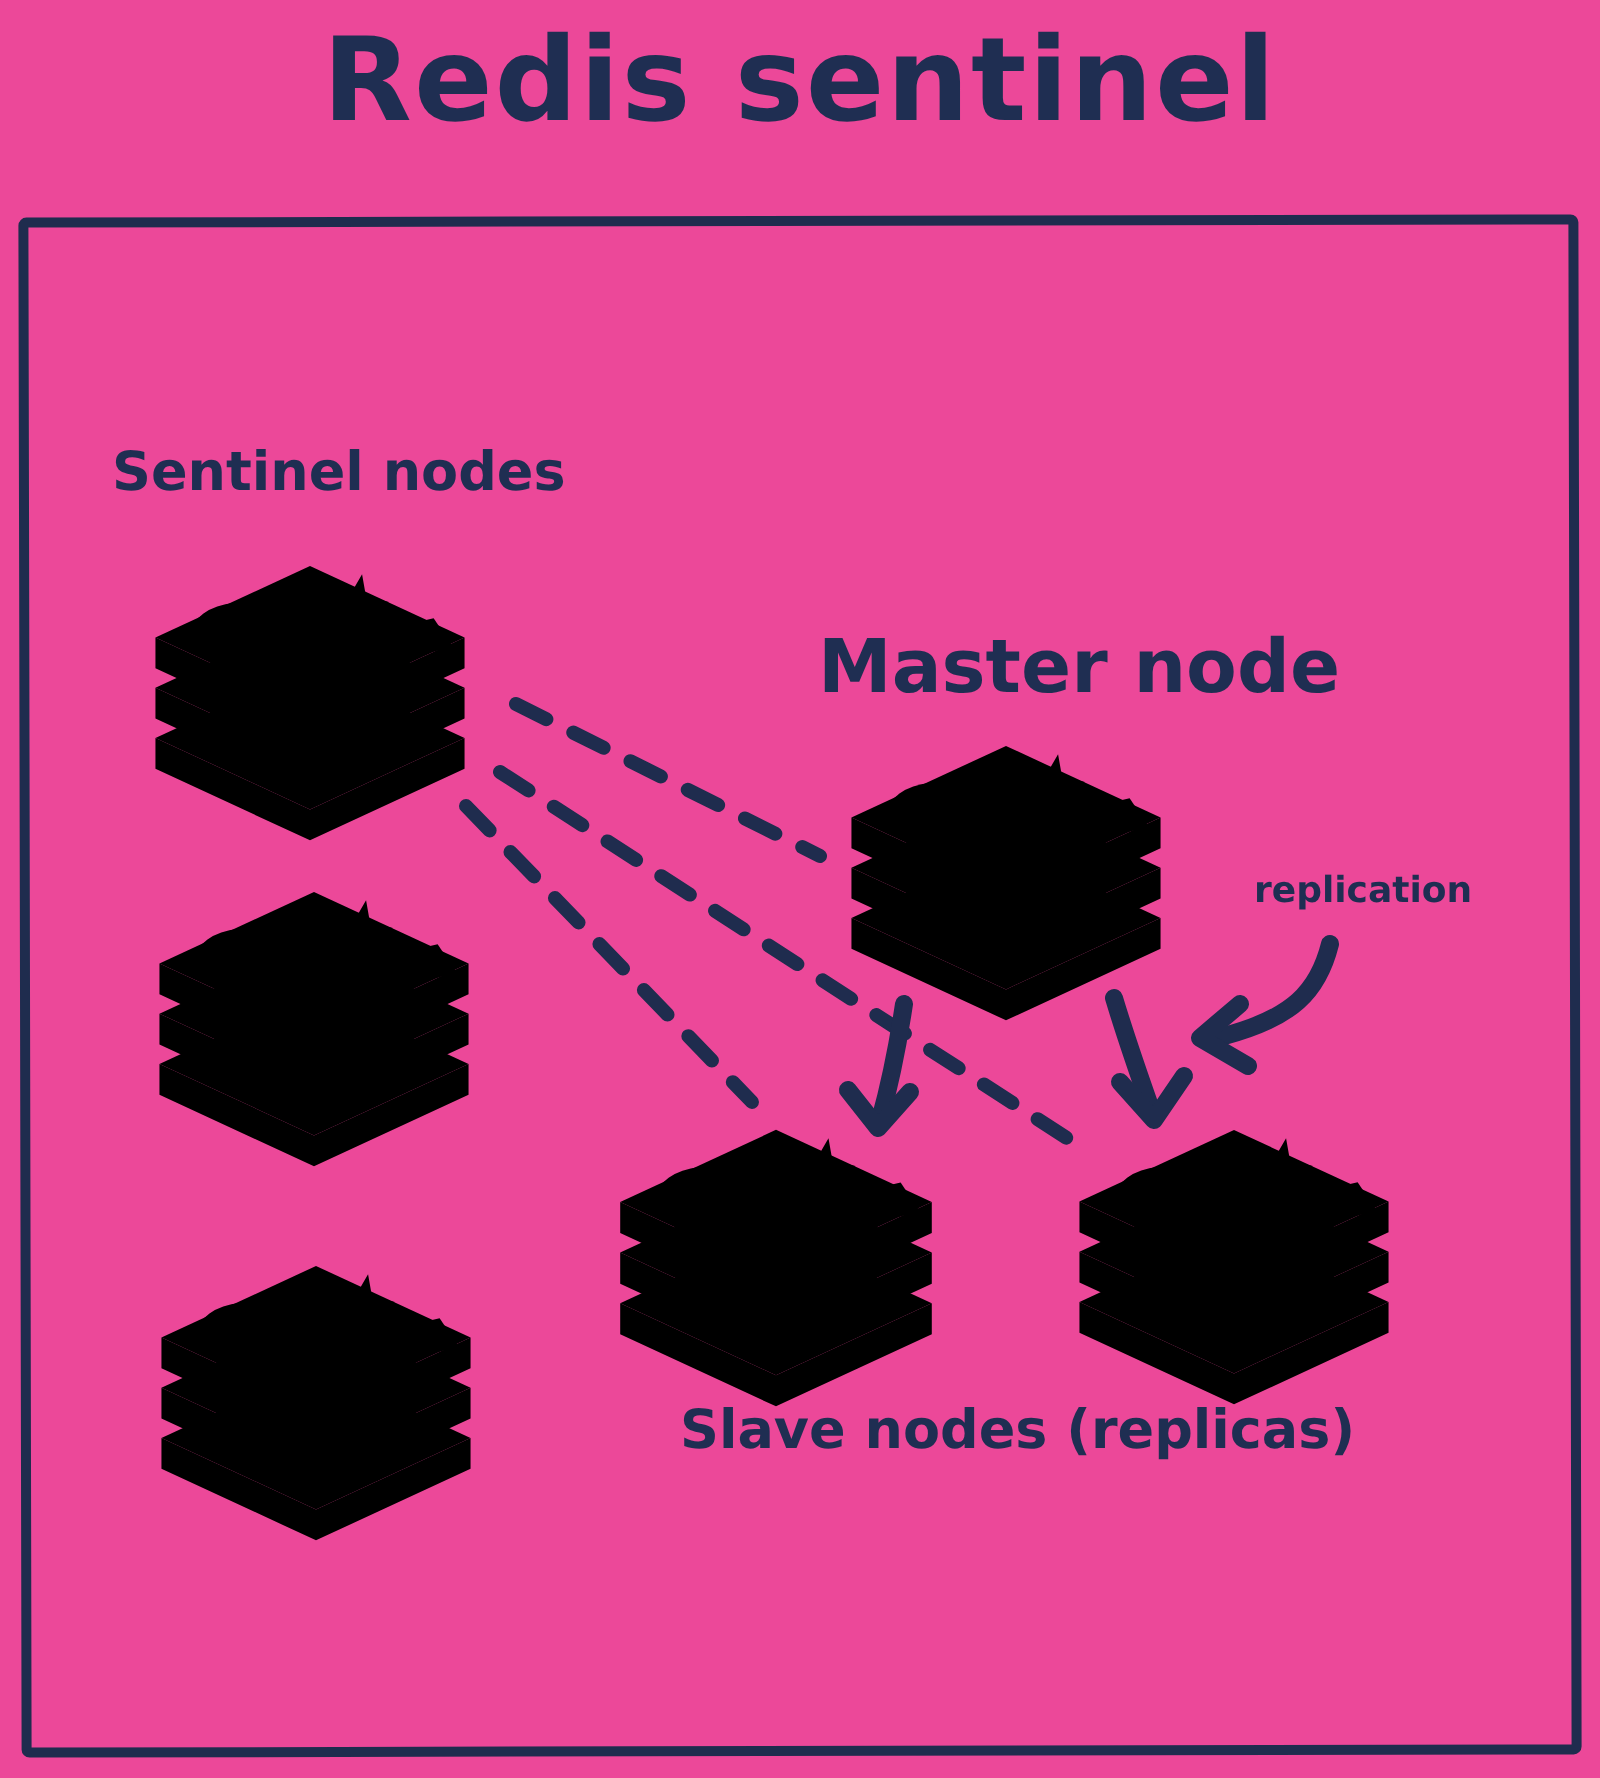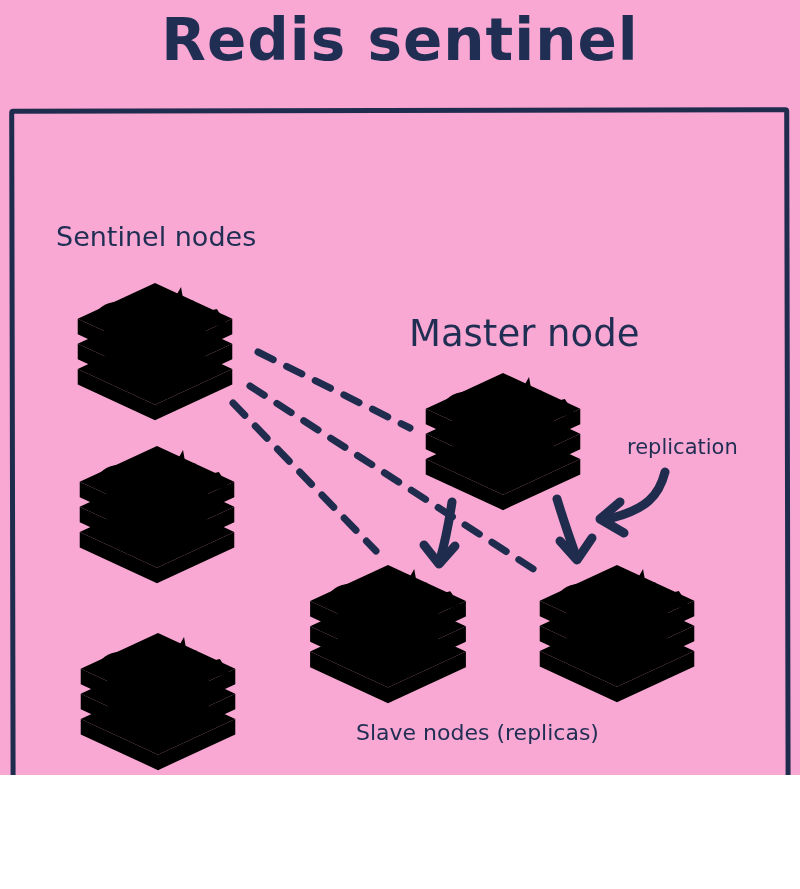--- a/index.html
+++ b/index.html
@@ -1,37 +1,37 @@
 <!DOCTYPE html>
 <html style="--navy-text: #1f2e52; --outline: #1f2c4e; --white: #ffffff; --sentinel-body: #564a4b; --sentinel-top: #5e5254; --sentinel-dark: #453a3c; --master-body: #cc352d; --master-top: #d8473c; --master-dark: #a82b26; --slave-body: #d2982f; --slave-top: #dba43e; --slave-dark: #b07f28;"><head>
 <meta charset="utf-8">
 <style>
   html,body{margin:0;padding:0;background:#ffffff;}
   #canvas{
-    position:relative;width:800px;height:775px;overflow:hidden;
+    position:relative;width:800px;height:889px;overflow:hidden;
     font-family:"DejaVu Sans","Liberation Sans",sans-serif;
-    background:#f9a8d4;
+    background:#ec4899;
   }
   #main-title{
     position:absolute;left:0;top:6px;width:100%;text-align:center;
     font-size:58px;font-weight:bold;color:var(--navy-text);
     letter-spacing:1px;
   }
   #outer-box{
     position:absolute;left:10px;top:108px;width:770px;height:760px;
     border:5px solid var(--outline);border-radius:4px;
     transform:rotate(-0.12deg);
   }
   .diagram-label{
-    position:absolute;font-weight:normal;color:var(--navy-text);white-space:nowrap;
+    position:absolute;font-weight:bold;color:var(--navy-text);white-space:nowrap;
   }
   #label-sentinel{left:56px;top:221px;font-size:27px;}
   #label-master{left:409px;top:312px;font-size:37px;}
-  #label-replication{left:627px;top:435px;font-size:21px;}
-  #label-slaves{left:340px;top:720px;font-size:22px;margin-left:16px;}
+  #label-replication{left:627px;top:435px;font-size:18px;}
+  #label-slaves{left:340px;top:700px;font-size:27px;}
   #edge-layer{position:absolute;left:0;top:0;}
   .node{position:absolute;}
   .node-sentinel{--node-body:var(--sentinel-body);--node-top:var(--sentinel-top);--node-dark:var(--sentinel-dark);}
   .node-master{--node-body:var(--master-body);--node-top:var(--master-top);--node-dark:var(--master-dark);}
   .node-slave{--node-body:var(--slave-body);--node-top:var(--slave-top);--node-dark:var(--slave-dark);}
   .dashed-edge{stroke:var(--outline);stroke-width:7;fill:none;
     stroke-dasharray:17 15;stroke-linecap:round;}
   .solid-arrow{stroke:var(--outline);stroke-width:9;fill:none;stroke-linecap:round;stroke-linejoin:round;}
 </style>
 </head>

